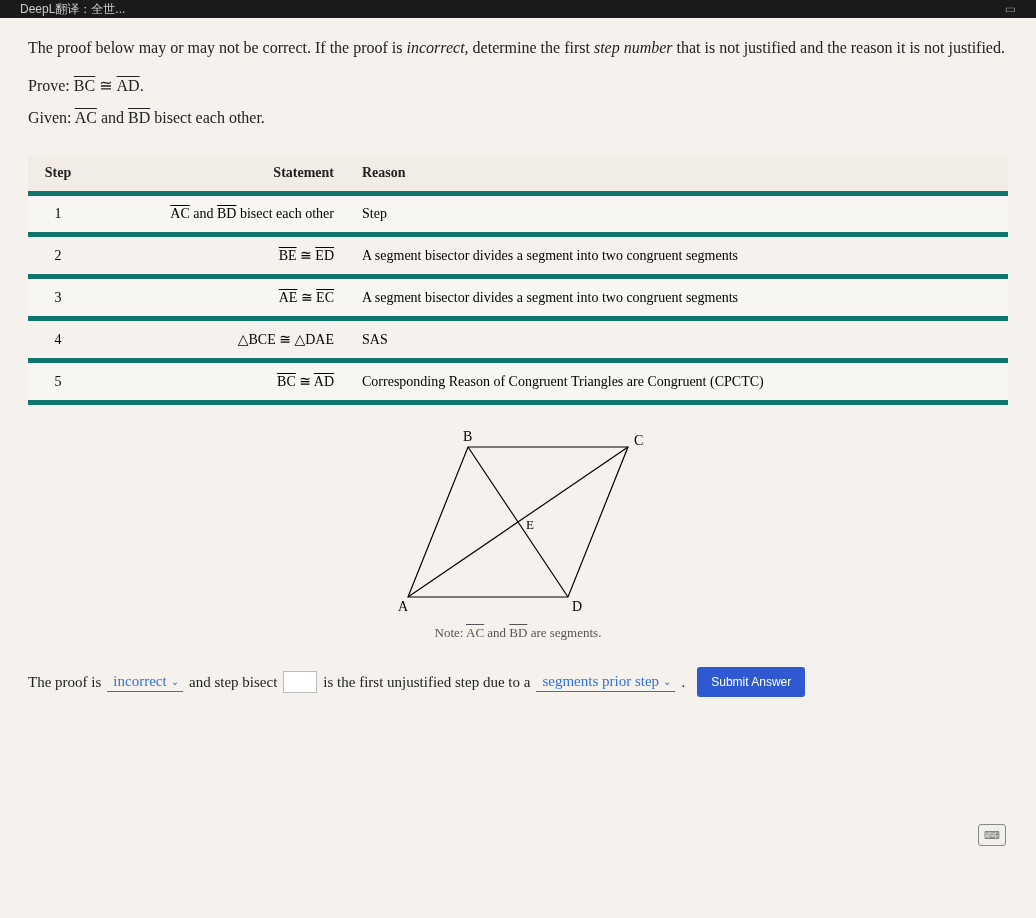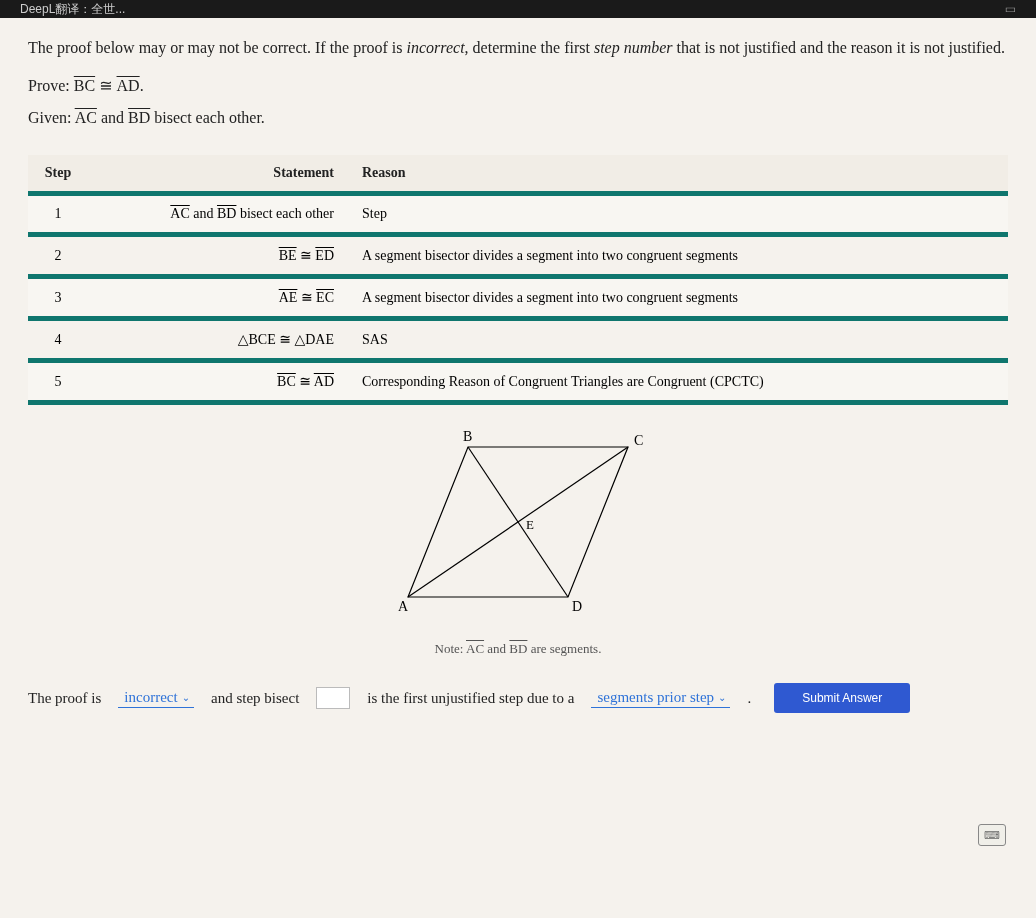--- a/index.html
+++ b/index.html
@@ -71,21 +71,21 @@
   .figwrap {
     display: flex;
     flex-direction: column;
     align-items: center;
     margin-top: 22px;
   }
   svg.fig { display: block; }
   .note {
     font-size: 13px;
     color: #555;
-    margin-top: 24px;
+    margin-top: 8px;
     text-align: center;
   }
   .answer-section {
     margin-top: 26px;
   }
   .ans-head {
     font-size: 13px;
     color: #333;
   }
   .ans-head b { font-weight: bold; }
@@ -94,21 +94,21 @@
     color: #888;
     margin-left: 8px;
   }
   .ans-line {
     margin-top: 24px;
     font-size: 15px;
     color: #222;
     display: flex;
     align-items: center;
     flex-wrap: wrap;
-    gap: 17px;
+    gap: 6px;
   }
   .dd {
     display: inline-flex;
     align-items: center;
     border-bottom: 1px solid #2f73d8;
     color: #2f73d8;
     padding: 1px 4px 1px 6px;
     cursor: pointer;
     font-size: 15px;
   }
@@ -122,21 +122,21 @@
     height: 22px;
     border: 1px solid #bbb;
     background: #fff;
     vertical-align: middle;
   }
   .submit {
     background: #2f59d1;
     color: #fff;
     font-family: Arial, sans-serif;
     font-size: 12px;
-    padding: 8px 28px;
+    padding: 8px 14px;
     border: none;
     border-radius: 3px;
     cursor: pointer;
     margin-left: 6px;
   }
   .kbd-icon {
     position: absolute;
     right: 30px;
     bottom: 72px;
     width: 28px;

